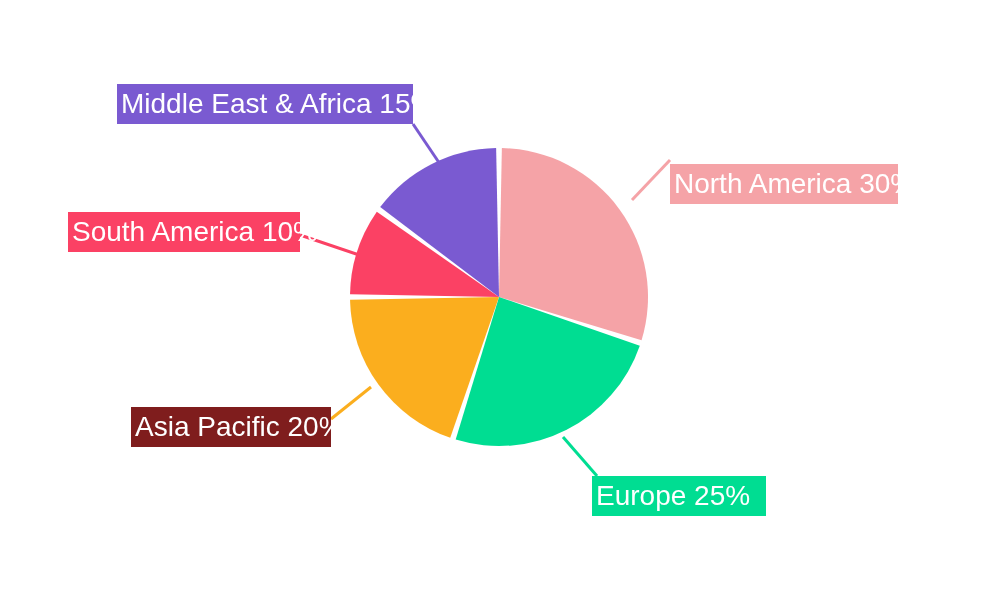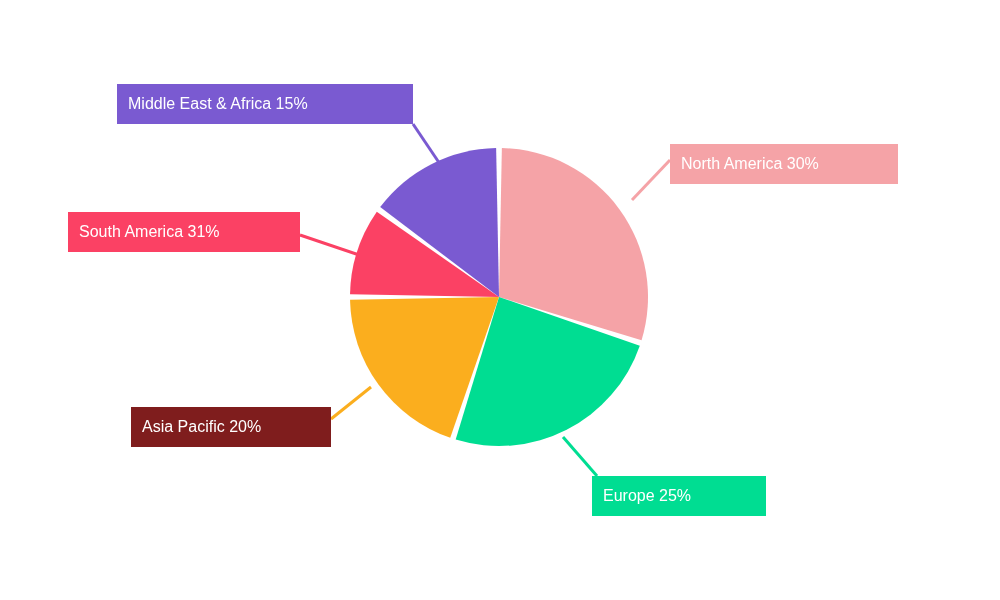--- a/index.html
+++ b/index.html
@@ -24,23 +24,23 @@
     top: 0;
     width: 1000px;
     height: 600px;
   }
   .label-box {
     position: absolute;
     display: flex;
     align-items: center;
     box-sizing: border-box;
     height: 40px;
-    padding: 0 11px;
+    padding: 0 4px;
     color: #ffffff;
-    font-size: 16px;
+    font-size: 28px;
     line-height: 40px;
     white-space: nowrap;
     font-family: "Liberation Sans", sans-serif;
   }
 </style>
 </head>
 <body>
 
 <div id="chart-root">
 
@@ -55,20 +55,20 @@
     <g id="pie-slices">
         <path d="M 499 297 L 501.86 148.03 A 149 149 0 0 1 641.57 340.31 Z" fill="#f5a3a7"></path>
         <path d="M 499 297 L 639.80 345.76 A 149 149 0 0 1 455.69 439.57 Z" fill="#00dd92"></path>
         <path d="M 499 297 L 450.24 437.80 A 149 149 0 0 1 350.03 299.86 Z" fill="#fbae1e"></path>
         <path d="M 499 297 L 350.03 294.14 A 149 149 0 0 1 376.80 211.75 Z" fill="#fb4164"></path>
         <path d="M 499 297 L 380.16 207.12 A 149 149 0 0 1 496.14 148.03 Z" fill="#7a5ad1"></path>
       </g>
   </svg>
 
   <div id="labels-layer">
-      <div class="label-box" style="left: 670px; top: 144px; width: 228px; background: rgb(245, 163, 167); color: rgb(255, 255, 255);">North America 30%</div>
+      <div class="label-box" style="left: 670px; top: 164px; width: 228px; background: rgb(245, 163, 167); color: rgb(255, 255, 255);">North America 30%</div>
       <div class="label-box" style="left: 592px; top: 476px; width: 174px; background: rgb(0, 221, 146); color: rgb(255, 255, 255);">Europe 25%</div>
       <div class="label-box" style="left: 131px; top: 407px; width: 200px; background: #7f1d1d; color: rgb(255, 255, 255);">Asia Pacific 20%</div>
-      <div class="label-box" style="left: 68px; top: 212px; width: 232px; background: rgb(251, 65, 100); color: rgb(255, 255, 255);">South America 31%</div>
+      <div class="label-box" style="left: 68px; top: 212px; width: 232px; background: rgb(251, 65, 100); color: rgb(255, 255, 255);">South America 10%</div>
       <div class="label-box" style="left: 117px; top: 84px; width: 296px; background: rgb(122, 90, 209); color: rgb(255, 255, 255);">Middle East &amp; Africa 15%</div>
     </div>
 
 </div>
 
 </body></html>

